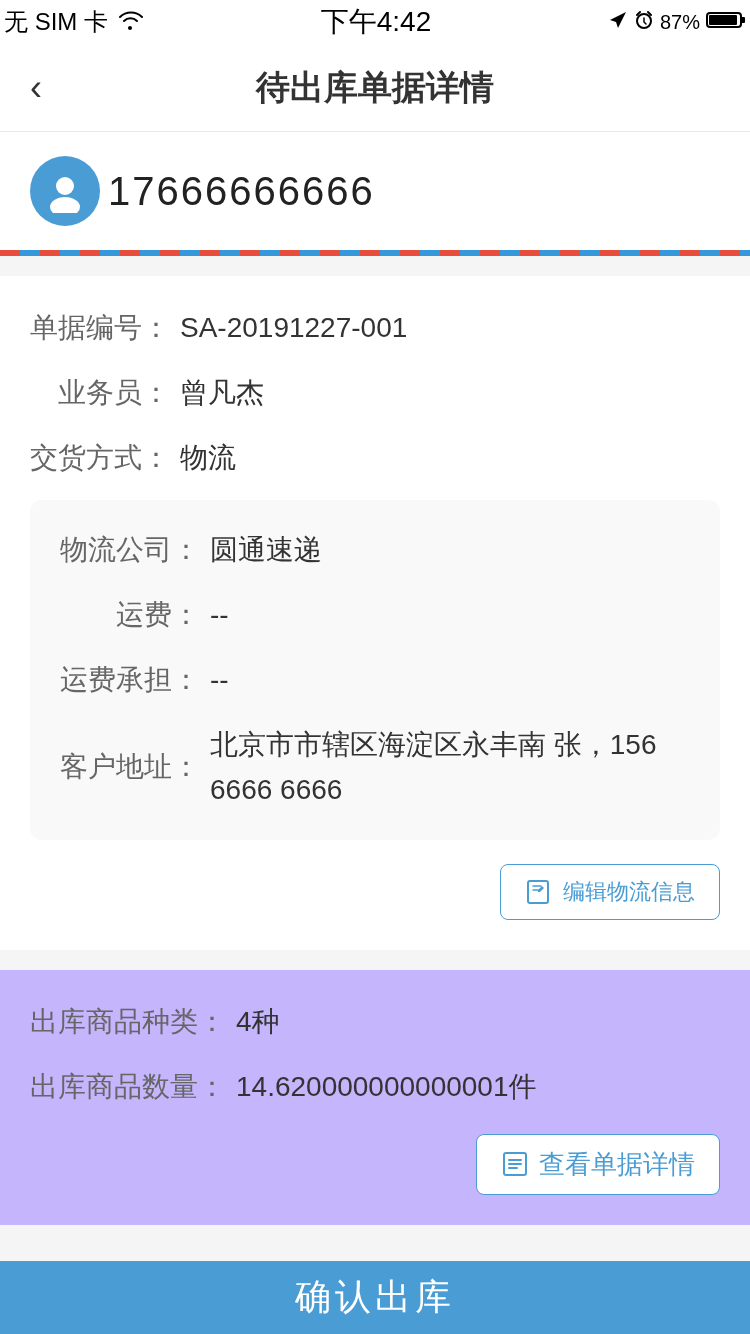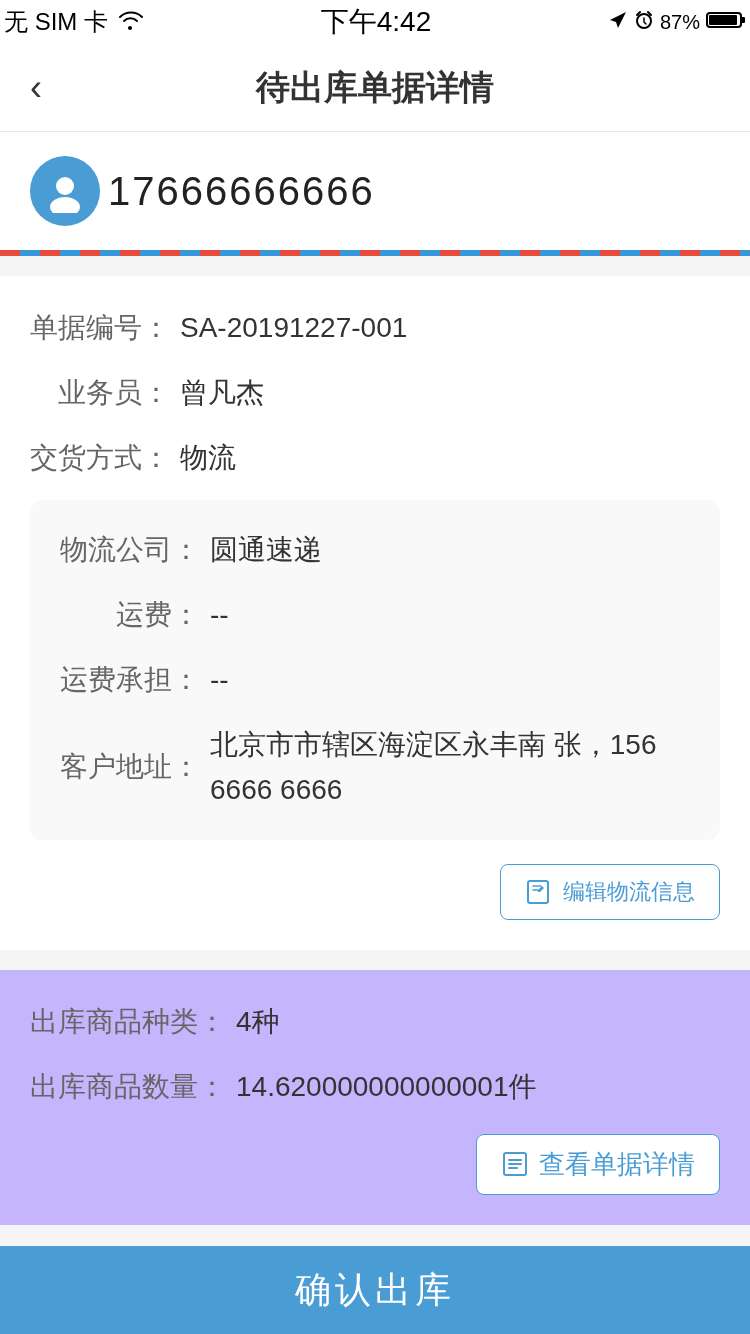--- a/index.html
+++ b/index.html
@@ -217,21 +217,21 @@
       background: #fff;
     }
 
     
     .bottom-bar {
       position: fixed;
       bottom: 0;
       left: 0;
       width: 750px;
       background: #4a9dd4;
-      height: 88px;
+      height: 73px;
       display: flex;
       align-items: center;
       justify-content: center;
       cursor: pointer;
     }
     .confirm-btn-text {
       color: #fff;
       font-size: 36px;
       font-weight: 500;
       letter-spacing: 4px;

